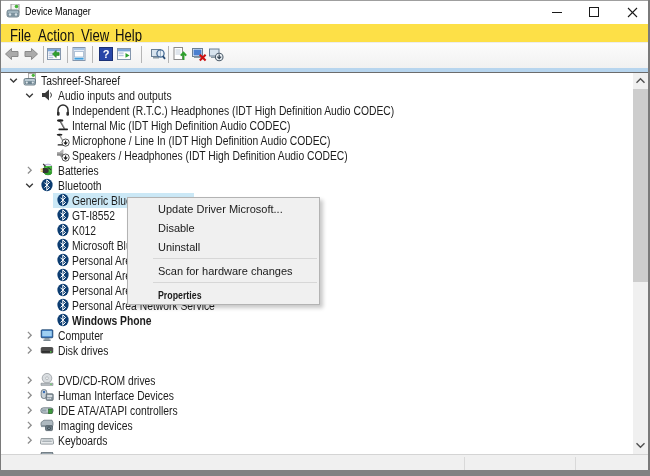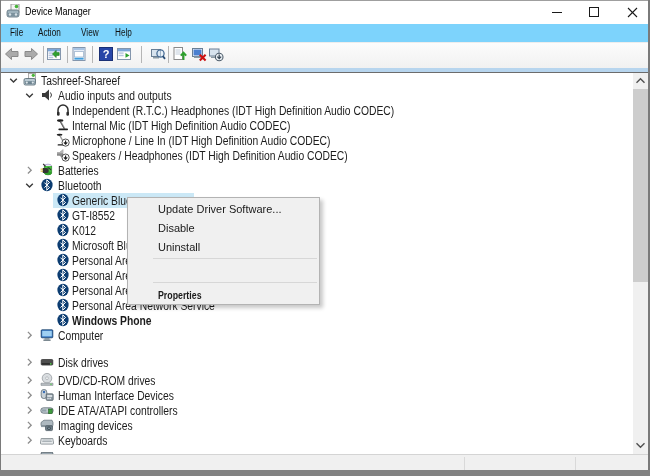--- a/index.html
+++ b/index.html
@@ -8,21 +8,21 @@
   .abs{position:absolute;}
   
   #frame-top{left:0;top:0;width:650px;height:1px;background:#9f9f9f;}
   #frame-left{left:0;top:0;width:1px;height:476px;background:#7a7a7a;}
   #frame-right{left:648px;top:0;width:2px;height:476px;background:#7a7a7a;}
   #frame-bottom{left:0;top:470px;width:650px;height:6px;background:#828282;}
   
   #titlebar{left:1px;top:1px;width:647px;height:23px;background:#fff;}
   #title-text{left:25px;top:5px;font-size:11px;color:#000;transform:scaleX(0.82);transform-origin:0 50%;}
   
-  #menubar{left:1px;top:24px;width:647px;height:18px;background:#7dd3fc;font-size:10px;color:#111;}
+  #menubar{left:1px;top:24px;width:647px;height:18px;background:#fde047;font-size:16px;color:#111;}
   #menubar span{position:absolute;top:3px;transform:scaleX(0.82);transform-origin:0 50%;}
   #menubar-line{left:1px;top:42px;width:647px;height:1px;background:#ededed;}
   
   #toolbar{left:1px;top:43px;width:647px;height:25px;
      background:linear-gradient(#fcfcfc,#f1f1f1);}
   #bluestrip{left:1px;top:68px;width:647px;height:4px;background:#b7d5ee;}
   #darkline{left:1px;top:72px;width:647px;height:1px;background:#6c6c6c;}
   .tsep{position:absolute;top:3px;width:1px;height:17px;background:#b5b5b5;}
   .ticon{position:absolute;top:3px;width:16px;height:16px;}
   
@@ -363,21 +363,21 @@
     </div>
     <div class="row" style="top:255px;">
       <svg class="chev" style="left:24px;" viewBox="0 0 9 9">
         <path d="M2.9 0.9 L6.2 4.2 L2.9 7.5" fill="none" stroke="#8e8e8e" stroke-width="1.3"></path>
       </svg>
       <svg class="nicon" style="left:39px;" viewBox="0 0 14 14">
         <use href="#sym-mon"></use>
       </svg>
       <span class="txt" style="left:57px;">Computer</span>
     </div>
-    <div class="row" style="top:270px;margin-top:12px;">
+    <div class="row" style="top:270px;">
       <svg class="chev" style="left:24px;" viewBox="0 0 9 9">
         <path d="M2.9 0.9 L6.2 4.2 L2.9 7.5" fill="none" stroke="#8e8e8e" stroke-width="1.3"></path>
       </svg>
       <svg class="nicon" style="left:39px;" viewBox="0 0 14 14">
         <use href="#sym-dsk"></use>
       </svg>
       <span class="txt" style="left:57px;">Disk drives</span>
     </div>
     <div class="row" style="top:300px;">
       <svg class="chev" style="left:24px;" viewBox="0 0 9 9">
@@ -439,19 +439,20 @@
     <path d="M1.5 2.2 L5.5 6.2 L9.5 2.2" fill="none" stroke="#505050" stroke-width="1.4"></path>
   </svg>
   <div class="abs" id="statusbar"></div>
   <div class="abs sdiv" style="left:464px;top:457px;"></div>
   <div class="abs sdiv" style="left:575px;top:457px;"></div>
   <div class="abs" id="frame-top"></div>
   <div class="abs" id="frame-left"></div>
   <div class="abs" id="frame-right"></div>
   <div class="abs" id="frame-bottom"></div>
   <div class="abs" id="cmenu">
-    <div class="mi" style="top:2px;">Update Driver Software...</div>
+    <div class="mi" style="top:2px;">Update Driver Microsoft...</div>
     <div class="mi" style="top:21px;">Disable</div>
     <div class="mi" style="top:40px;">Uninstall</div>
     <div class="msep" style="top:60px;"></div>
+    <div class="mi" style="top:64px;">Scan for hardware changes</div>
     <div class="msep" style="top:84px;"></div>
     <div class="mi" style="top:88px;font-weight:bold;transform:scaleX(0.8);transform-origin:0 50%;">Properties</div>
   </div>
 
 </body></html>

